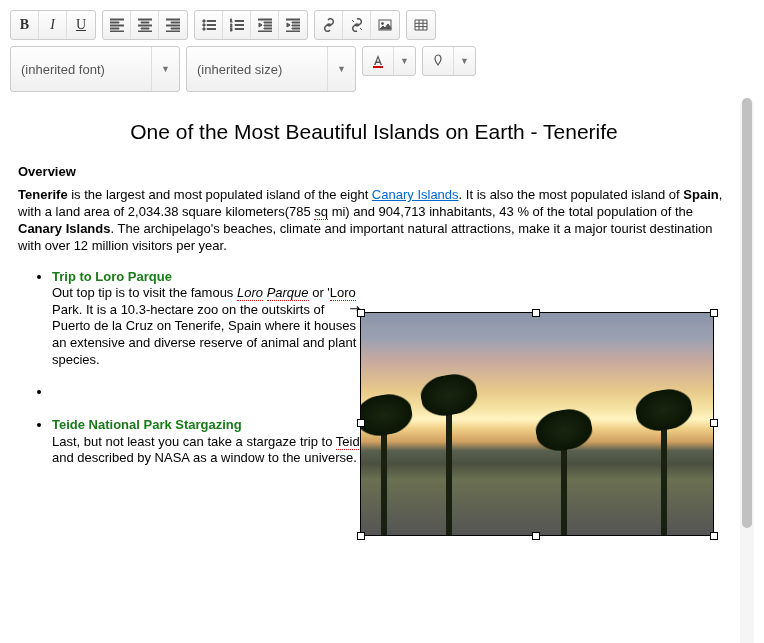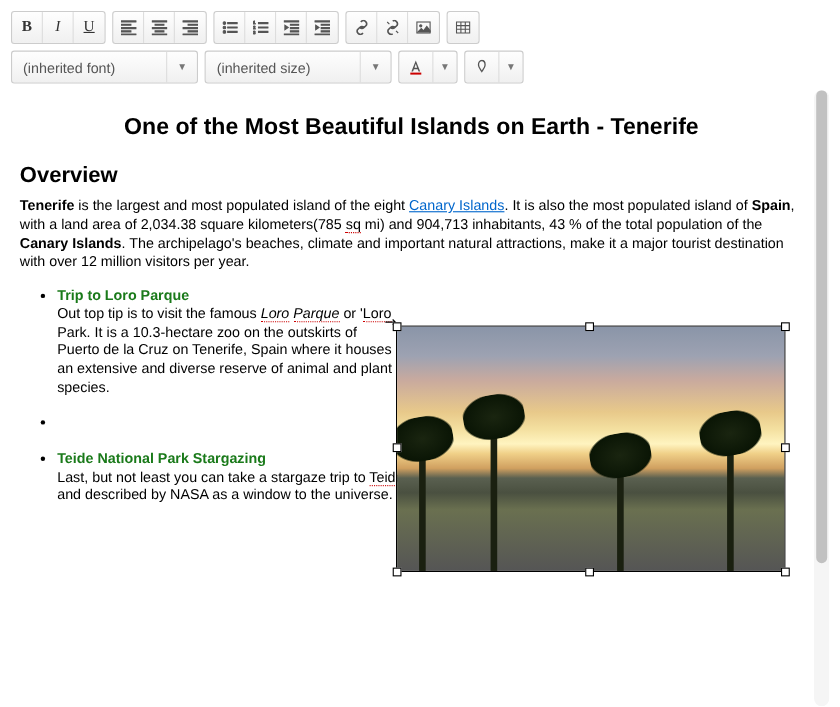--- a/index.html
+++ b/index.html
@@ -40,21 +40,21 @@
 .tb-btn svg { width: 14px; height: 14px; fill: #555; stroke: #555; }
 .bold-b { font-weight: bold; font-size: 14px; color: #333; font-family: "Times New Roman", serif; }
 .italic-i { font-style: italic; font-size: 14px; color: #333; font-family: "Times New Roman", serif; }
 .underline-u { text-decoration: underline; font-size: 14px; color: #333; font-family: "Times New Roman", serif; }
 .dropdown {
   display: flex;
   align-items: center;
   border: 1px solid #ccc;
   border-radius: 3px;
   background: linear-gradient(#fefefe, #f0f0f0);
-  height: 30px;
+  height: 46px;
 }
 .dropdown-label {
   padding: 0 10px;
   font-size: 13px;
   color: #555;
   min-width: 140px;
 }
 .dropdown-arrow {
   width: 28px;
   height: 100%;
@@ -121,25 +121,25 @@
   right: 2px;
   top: 0;
   width: 10px;
   height: 430px;
   background: #c1c1c1;
   border-radius: 5px;
 }
 h1 {
   text-align: center;
   font-size: 21px;
-  font-weight: bold;
+  font-weight: normal;
   margin: 12px 0 16px 0;
 }
 h2 {
-  font-size: 20px;
+  font-size: 13px;
   font-weight: bold;
   margin: 20px 0 8px 0;
 }
 .para {
   font-size: 13px;
   line-height: 1.3;
   margin-bottom: 14px;
 }
 a.link { color: #0066cc; text-decoration: underline; }
 .spellerr {

